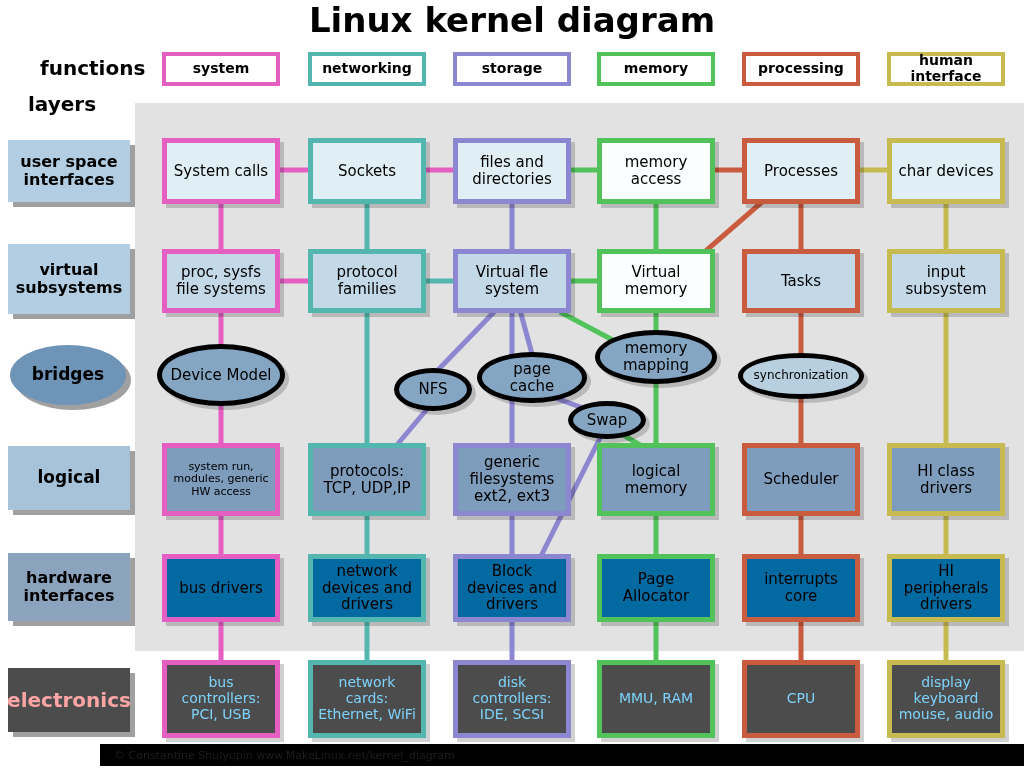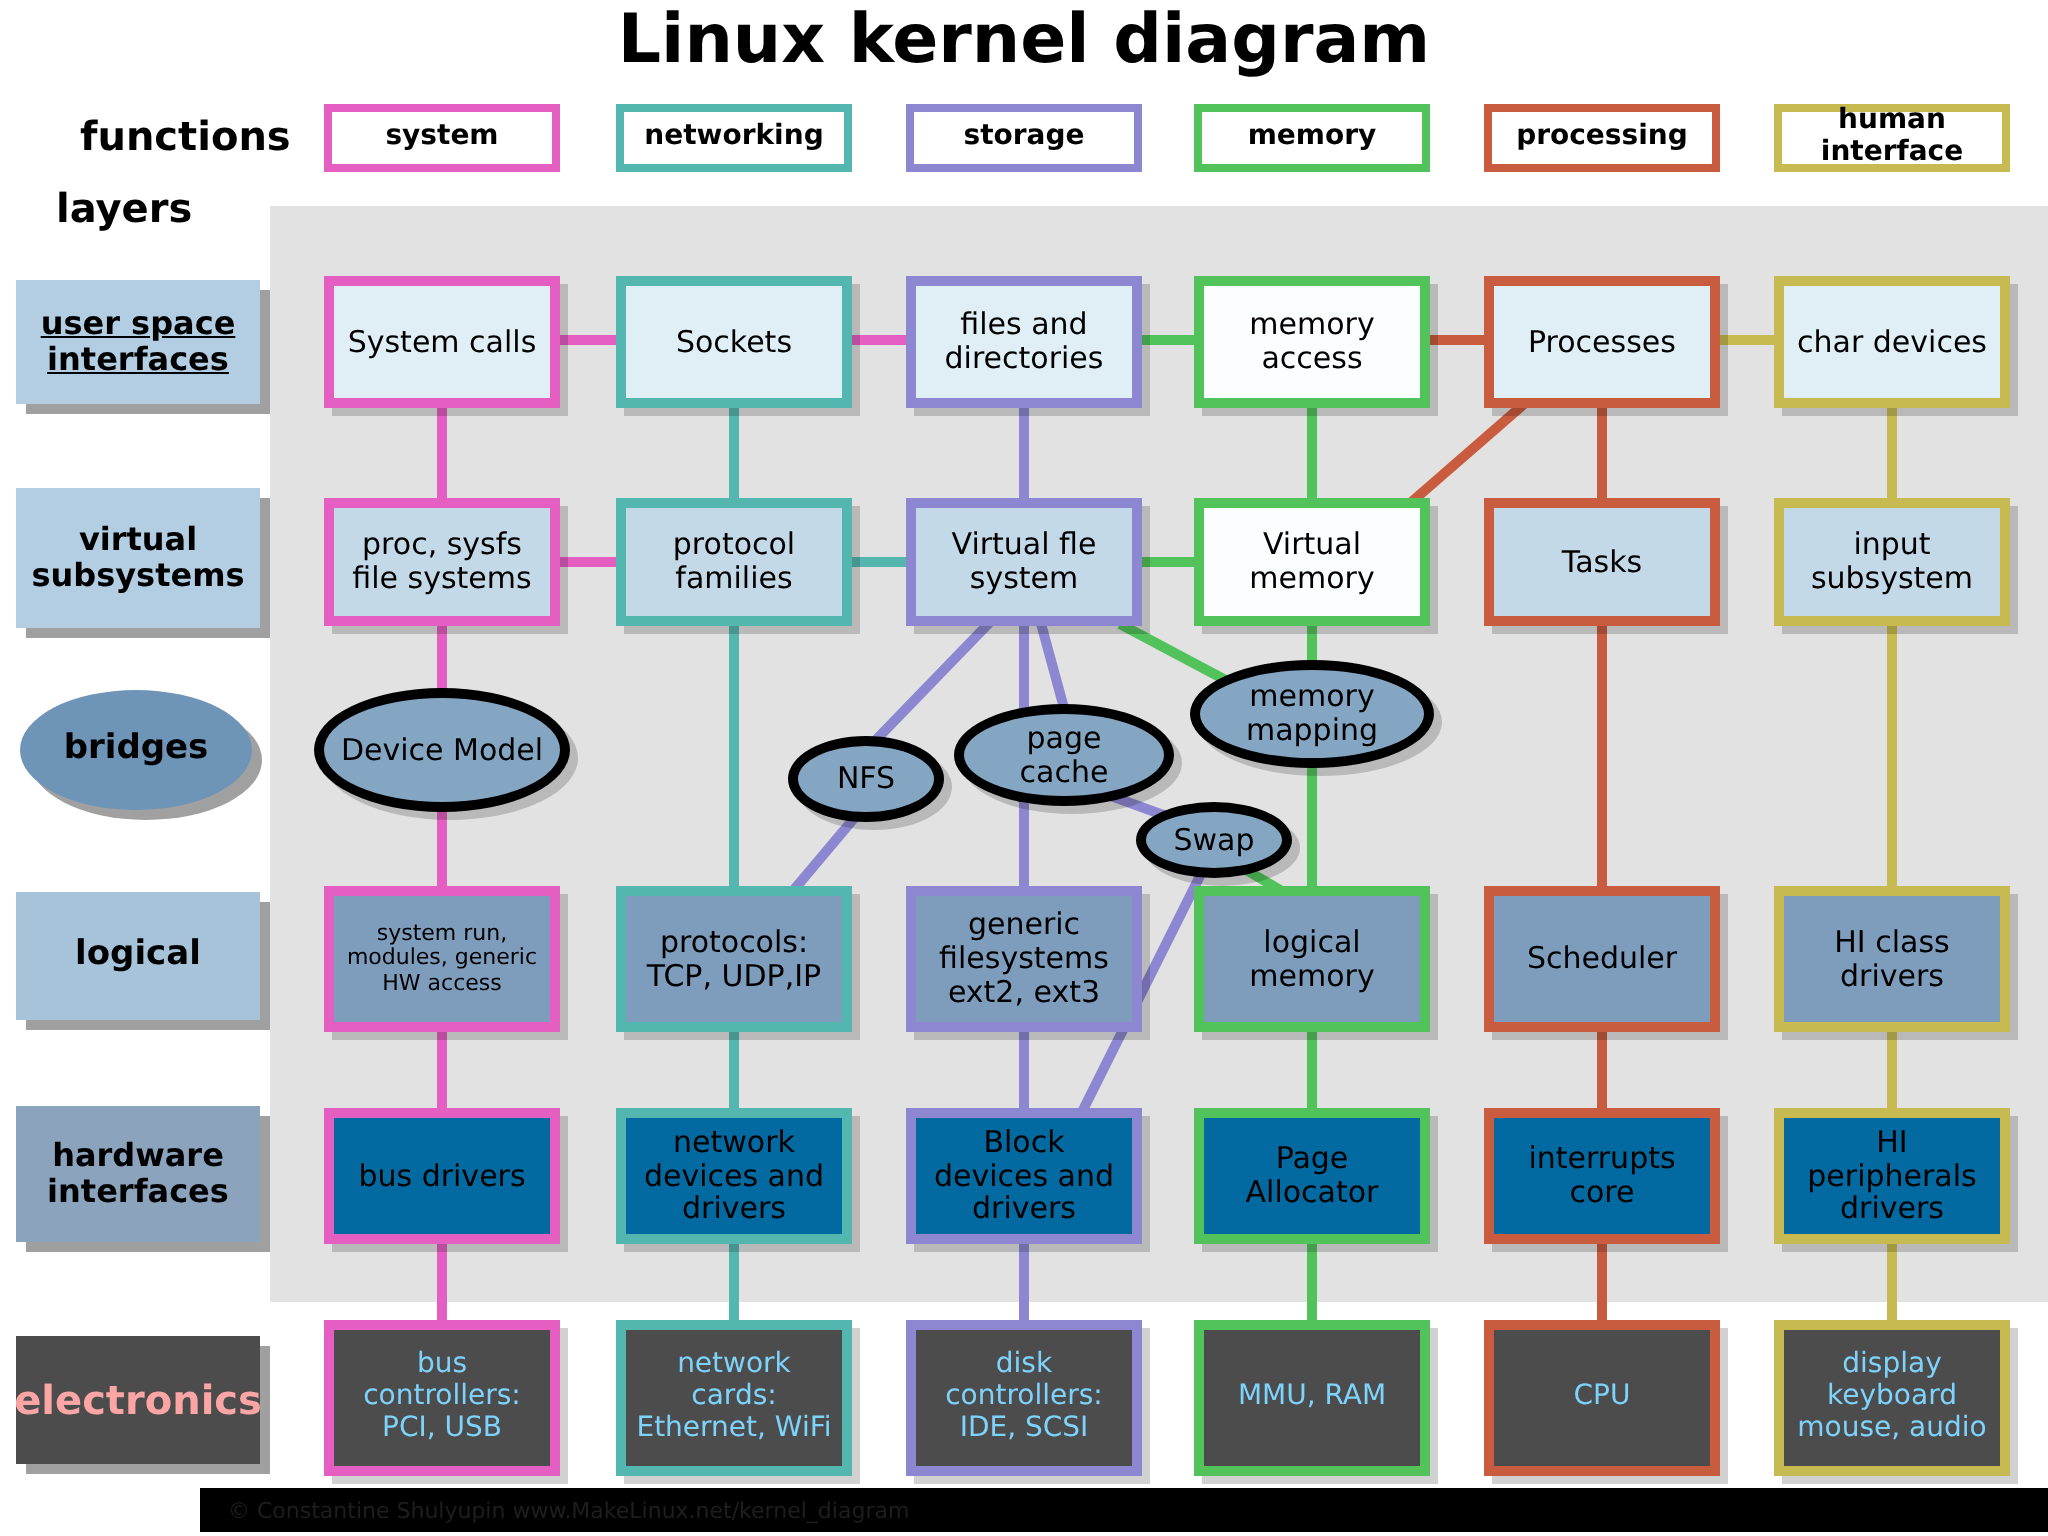--- a/index.html
+++ b/index.html
@@ -51,21 +51,21 @@
   .nfs            { left:394px; top:368px; width:78px;  height:43px; }
   .page-cache     { left:477px; top:352px; width:110px; height:51px; }
   .memory-mapping { left:595px; top:330px; width:122px; height:54px; }
   .swap           { left:568px; top:401px; width:78px;  height:38px; }
   .synchronization{ left:738px; top:353px; width:126px; height:46px;
                     background:#b7cfdf; font-size:12px; }
 
   .lbl { position:absolute; left:8px; width:122px; display:flex; align-items:center;
          justify-content:center; text-align:center; font-weight:bold;
          box-shadow:5px 5px 0 #a0a0a0; z-index:2; line-height:1.15; padding:2px; }
-  .l1 { top:140px; height:62px; background:#b3cee2; font-size:16px;text-decoration:underline; }
+  .l1 { top:140px; height:62px; background:#b3cee2; font-size:16px; }
   .l2 { top:244px; height:70px; background:#b3cee2; font-size:16px; }
   .l3 { left:10px; top:345px; width:116px; height:60px; background:#6e94b8;
         border-radius:50%; font-size:17px; }
   .l4 { top:446px; height:64px; background:#a6c3da; font-size:17px; }
   .l5 { top:553px; height:68px; background:#8ba3bd; font-size:16px; }
   .l6 { top:668px; height:64px; background:#4c4c4c; color:#fca5a5; font-size:20px; }
 
   .footer { position:absolute; left:100px; top:744px; width:924px; height:22px;
             background:#000; z-index:2; display:flex; align-items:center;
             padding-left:14px; }
@@ -136,20 +136,21 @@
   <div class="box cell w col3 r2 b-purple">Virtual fle system</div>
   <div class="box cell w col4 r2 b-green white-fill">Virtual memory</div>
   <div class="box cell w col5 r2 b-red">Tasks</div>
   <div class="box cell w col6 r2 b-yellow">input subsystem</div>
 
   <div class="box ell device-model b-pink">Device Model</div>
   <div class="box ell nfs b-purple">NFS</div>
   <div class="box ell page-cache b-purple">page cache</div>
   <div class="box ell memory-mapping b-green">memory mapping</div>
   <div class="box ell swap b-purple">Swap</div>
+  <div class="box ell synchronization b-red">synchronization</div>
 
   <div class="box cell w col1 r4 b-pink small">system run, modules, generic HW access</div>
   <div class="box cell w col2 r4 b-teal">protocols: TCP, UDP,IP</div>
   <div class="box cell w col3 r4 b-purple">generic filesystems ext2, ext3</div>
   <div class="box cell w col4 r4 b-green">logical memory</div>
   <div class="box cell w col5 r4 b-red">Scheduler</div>
   <div class="box cell w col6 r4 b-yellow">HI class drivers</div>
 
   <div class="box cell w col1 r5 b-pink">bus drivers</div>
   <div class="box cell w col2 r5 b-teal">network devices and drivers</div>

